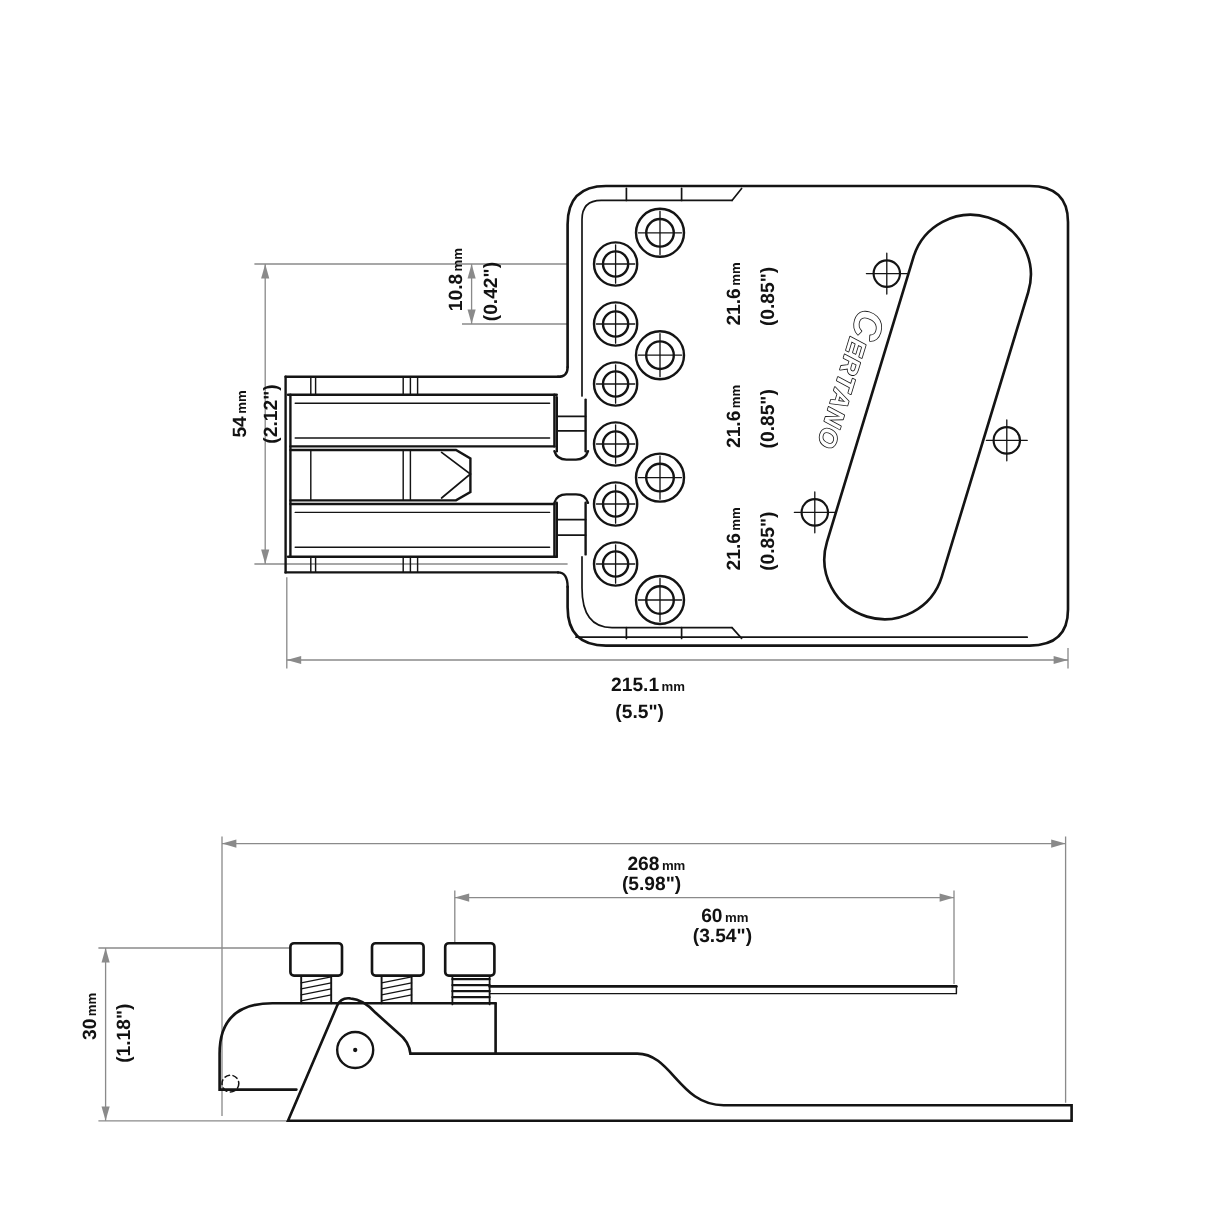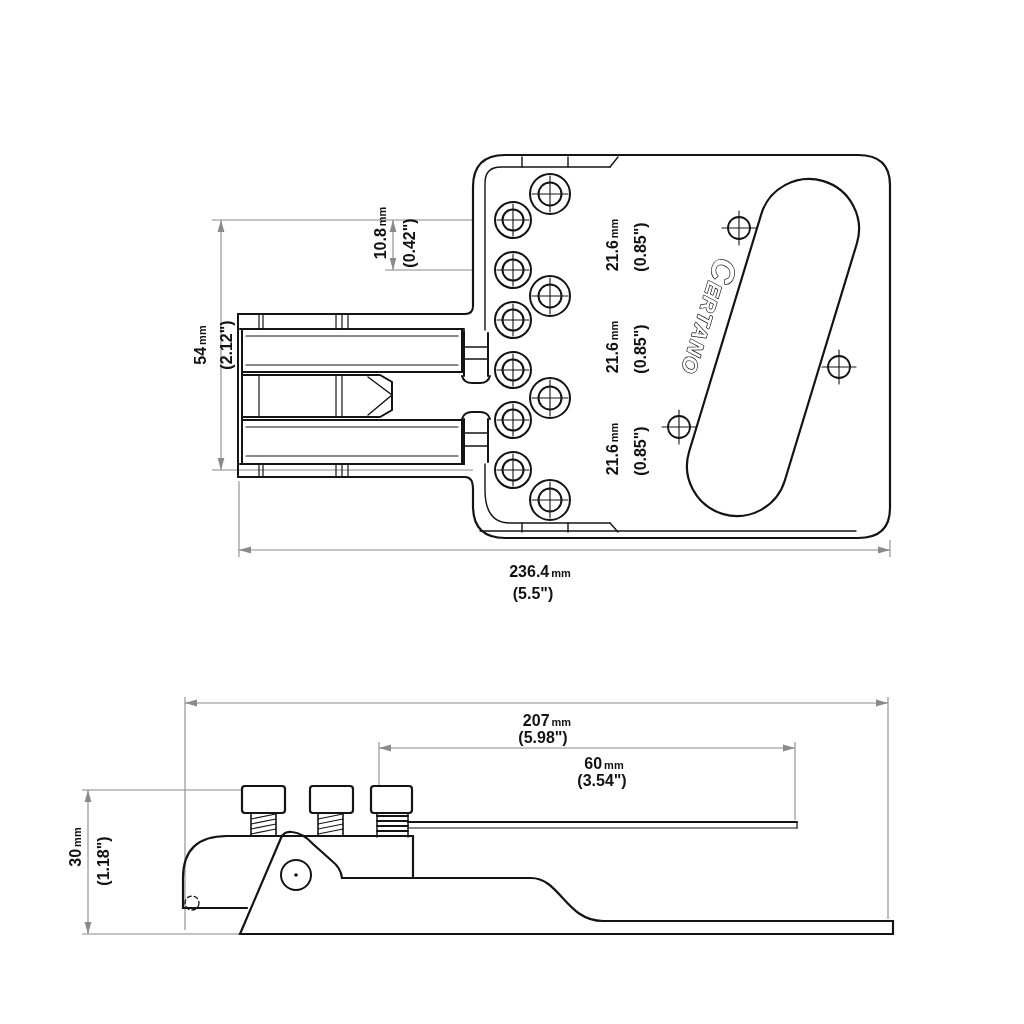--- a/index.html
+++ b/index.html
@@ -249,24 +249,24 @@
 
   <div class="lbl rot" style="left:613px;top:245px"><span class="num">21.6</span><span class="unit">mm</span></div>
   <div class="lbl rot" style="left:641px;top:247px"><span>(0.85")</span></div>
 
   <div class="lbl rot" style="left:613px;top:347px"><span class="num">21.6</span><span class="unit">mm</span></div>
   <div class="lbl rot" style="left:641px;top:349px"><span>(0.85")</span></div>
 
   <div class="lbl rot" style="left:613px;top:449px"><span class="num">21.6</span><span class="unit">mm</span></div>
   <div class="lbl rot" style="left:641px;top:451px"><span>(0.85")</span></div>
 
-  <div class="lbl" style="left:540px;top:572px"><span class="num">236.4</span><span class="unit">mm</span></div>
+  <div class="lbl" style="left:540px;top:572px"><span class="num">215.1</span><span class="unit">mm</span></div>
   <div class="lbl" style="left:533px;top:594px"><span>(5.5")</span></div>
 
-  <div class="lbl" style="left:547px;top:721px"><span class="num">207</span><span class="unit">mm</span></div>
+  <div class="lbl" style="left:547px;top:721px"><span class="num">268</span><span class="unit">mm</span></div>
   <div class="lbl" style="left:543px;top:738px"><span>(5.98")</span></div>
 
   <div class="lbl" style="left:604px;top:764px"><span class="num">60</span><span class="unit">mm</span></div>
   <div class="lbl" style="left:602px;top:781px"><span>(3.54")</span></div>
 
   <div class="lbl rot" style="left:76px;top:847px"><span class="num">30</span><span class="unit">mm</span></div>
   <div class="lbl rot" style="left:104px;top:861px"><span>(1.18")</span></div>
 
 </div>
 

